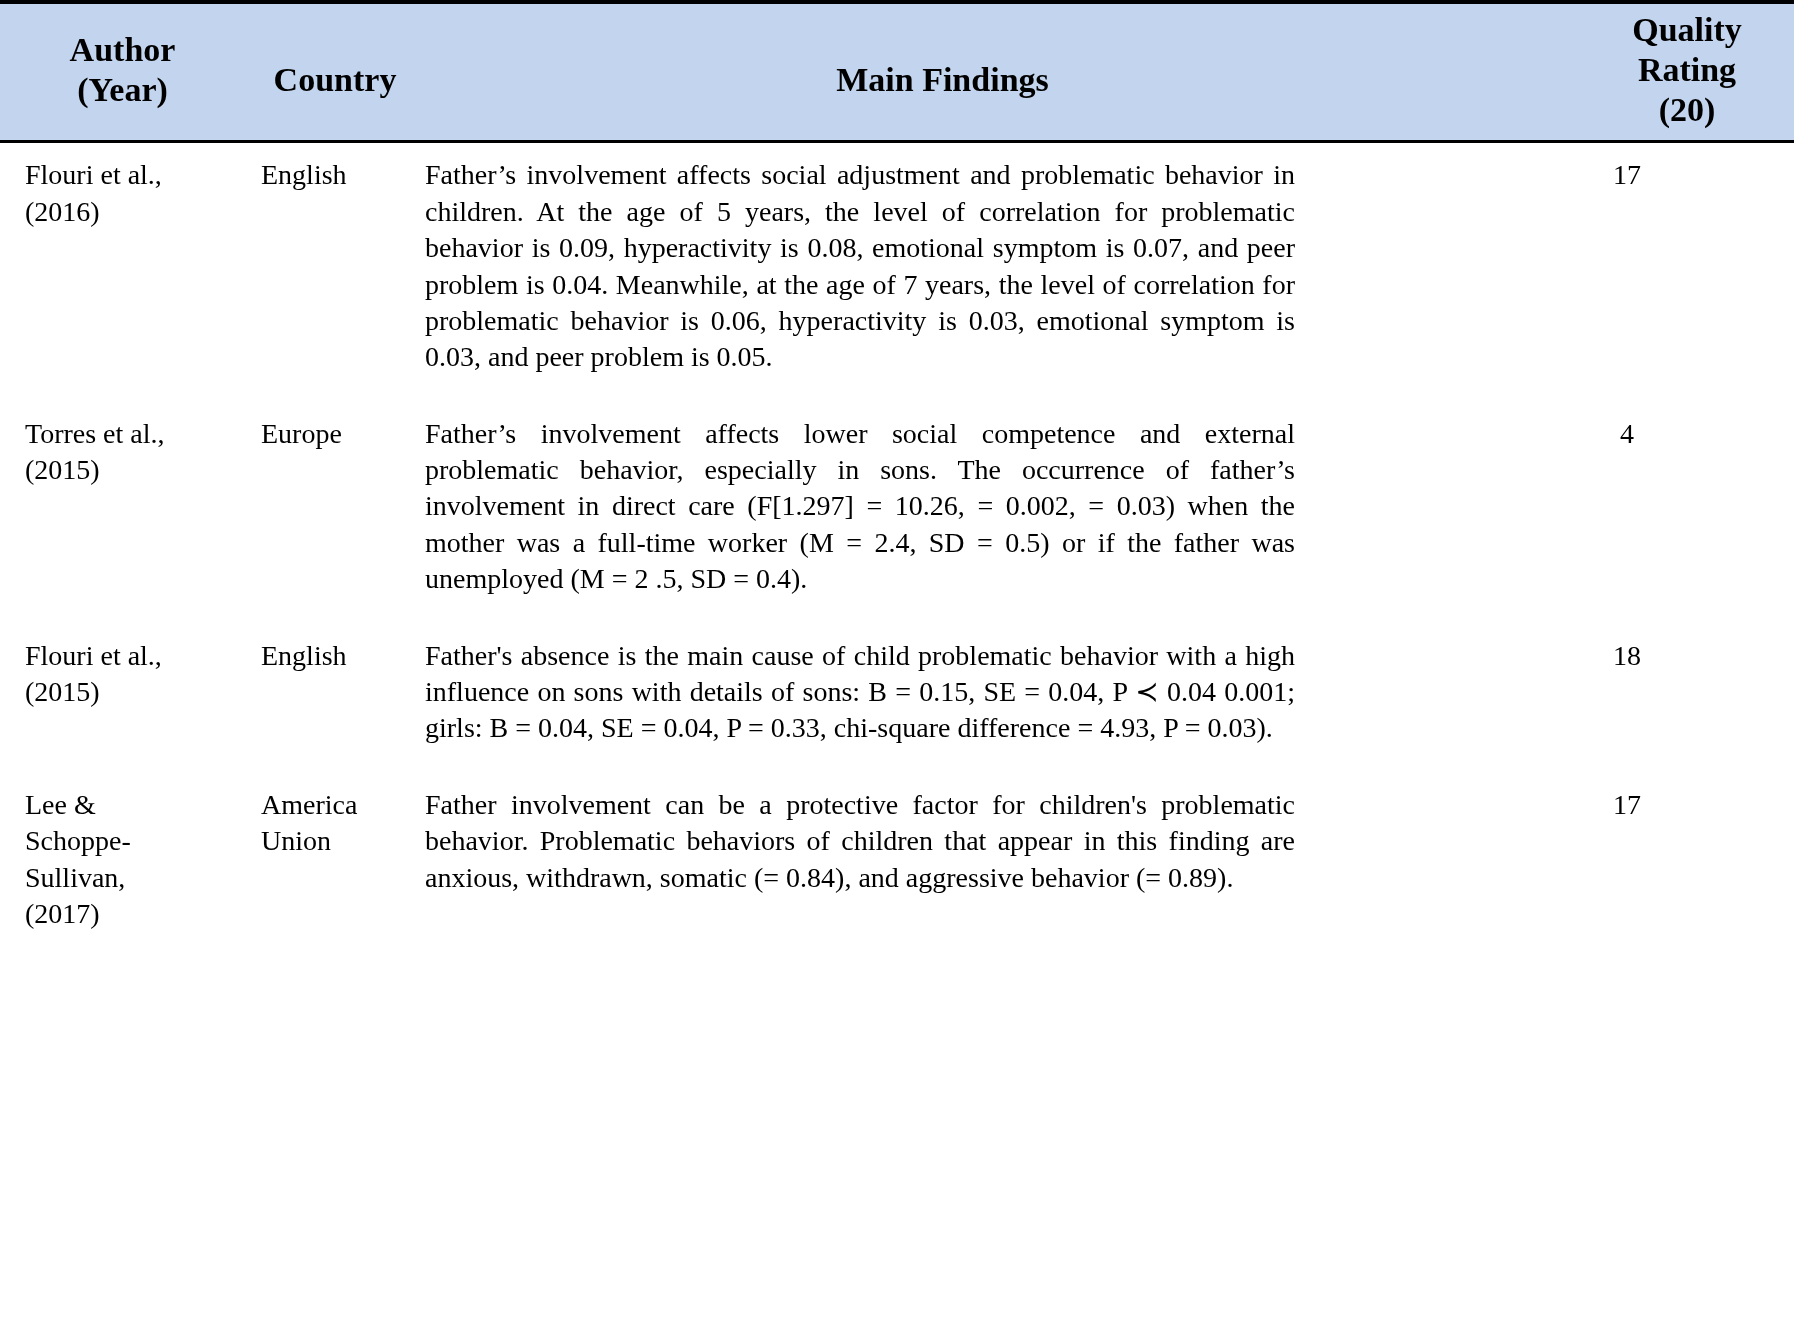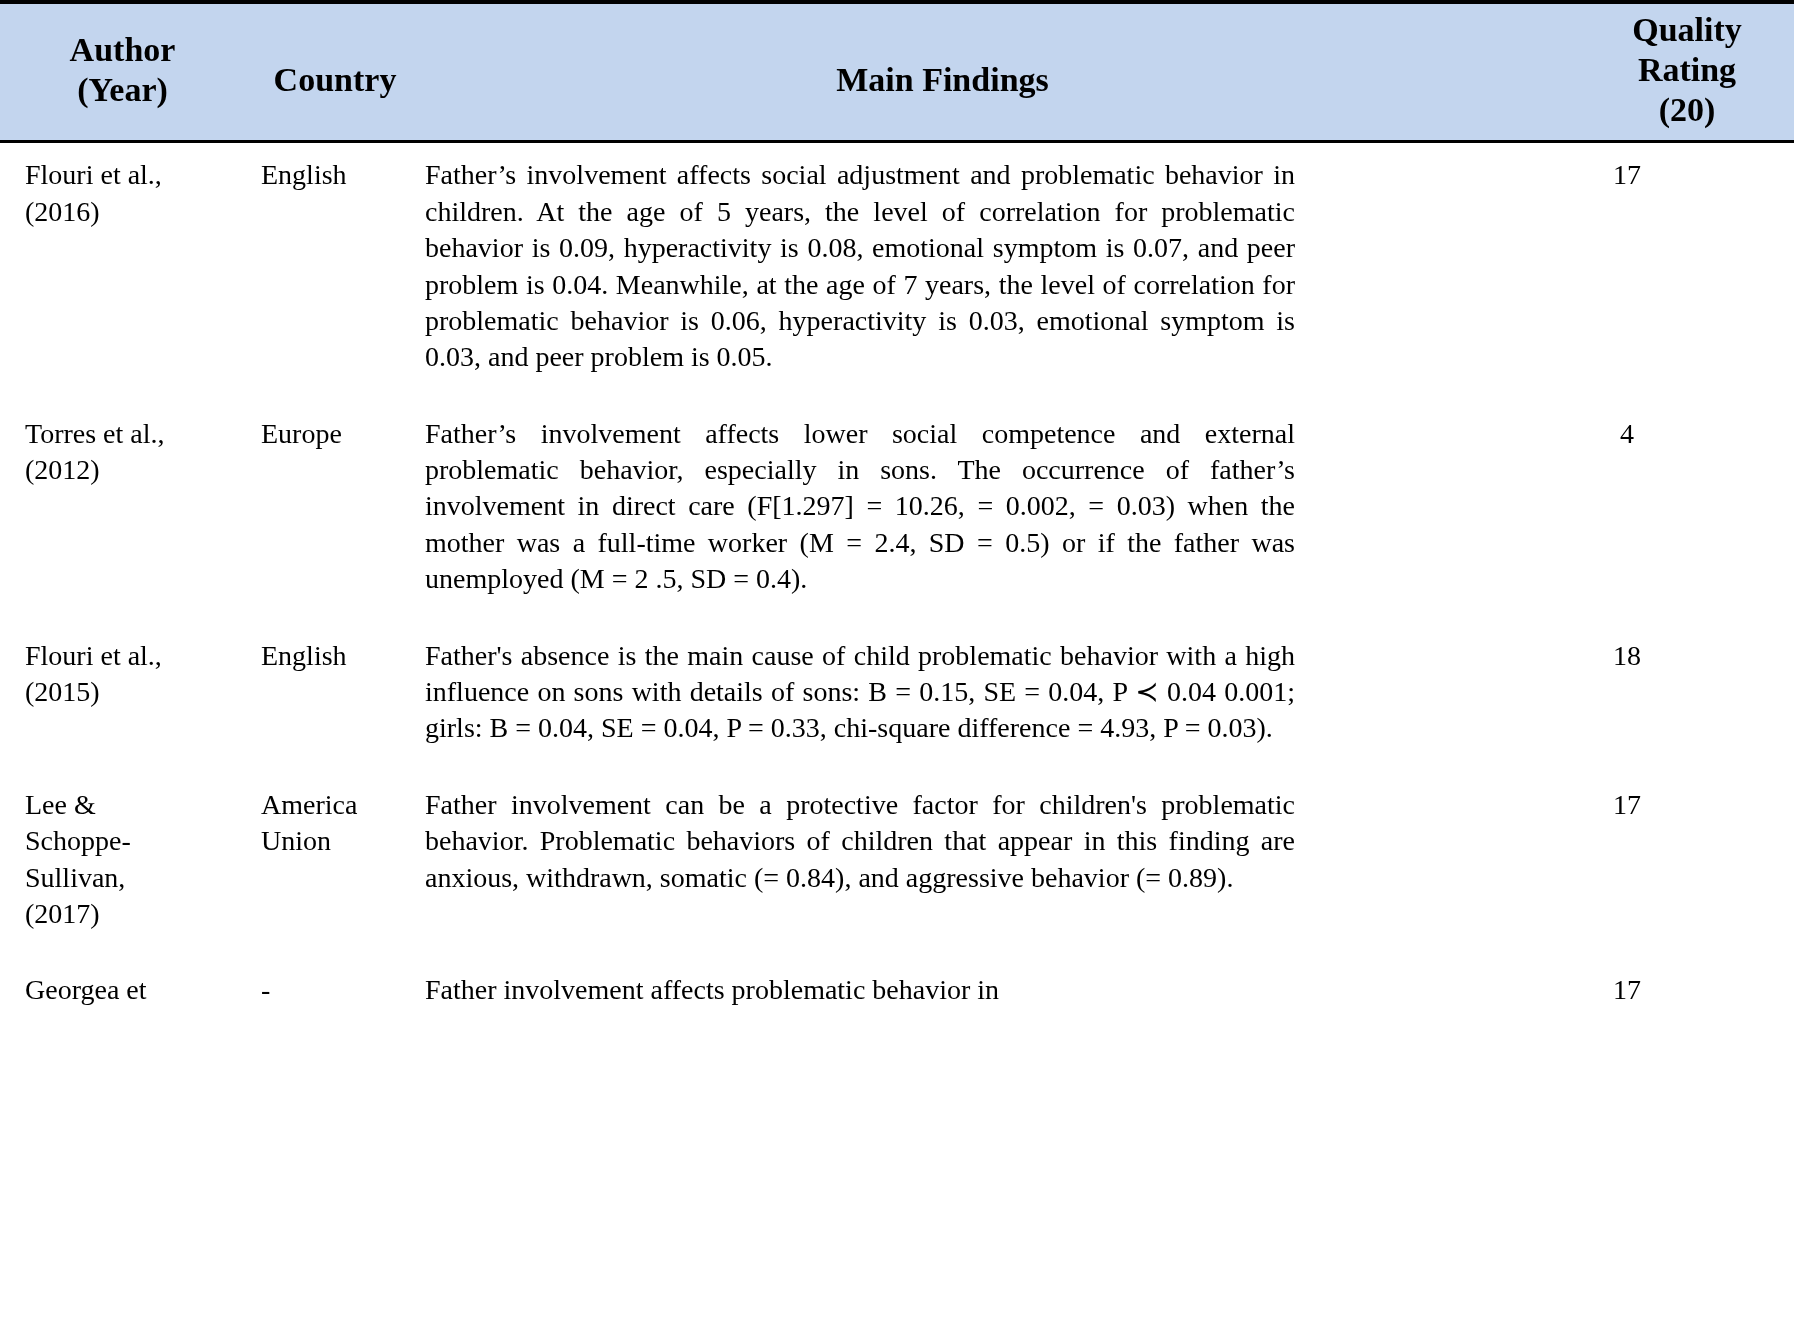--- a/index.html
+++ b/index.html
@@ -150,21 +150,21 @@
           <span class="findings-text">Father’s involvement affects social adjustment and problematic behavior in children. At the age of 5 years, the level of correlation for problematic behavior is 0.09, hyperactivity is 0.08, emotional symptom is 0.07, and peer problem is 0.04. Meanwhile, at the age of 7 years, the level of correlation for problematic behavior is 0.06, hyperactivity is 0.03, emotional symptom is 0.03, and peer problem is 0.05.</span>
         </td>
         <td class="cell-quality">
           <span class="quality-text">17</span>
         </td>
       </tr>
 
       <tr class="data-row">
         <td class="cell-author">
           <span class="author-text">Torres et al.,
-(2012)</span>
+(2015)</span>
         </td>
         <td class="cell-country">
           <span class="country-text">Europe</span>
         </td>
         <td class="cell-findings">
           <span class="findings-text">Father’s involvement affects lower social competence and external problematic behavior, especially in sons. The occurrence of father’s involvement in direct care (F[1.297] = 10.26, = 0.002, = 0.03) when the mother was a full-time worker (M = 2.4, SD = 0.5) or if the father was unemployed (M = 2 .5, SD = 0.4).</span>
         </td>
         <td class="cell-quality">
           <span class="quality-text">4</span>
         </td>
@@ -198,31 +198,17 @@
 Union</span>
         </td>
         <td class="cell-findings">
           <span class="findings-text">Father involvement can be a protective factor for children's problematic behavior. Problematic behaviors of children that appear in this finding are anxious, withdrawn, somatic (= 0.84), and aggressive behavior (= 0.89).</span>
         </td>
         <td class="cell-quality">
           <span class="quality-text">17</span>
         </td>
       </tr>
 
-      <tr class="data-row">
-        <td class="cell-author">
-          <span class="author-text">Georgea et</span>
-        </td>
-        <td class="cell-country">
-          <span class="country-text">-</span>
-        </td>
-        <td class="cell-findings">
-          <span class="findings-text">Father involvement affects problematic behavior in</span>
-        </td>
-        <td class="cell-quality">
-          <span class="quality-text">17</span>
-        </td>
-      </tr>
 
     </tbody>
   </table>
 
 </div>
 
 </body></html>

